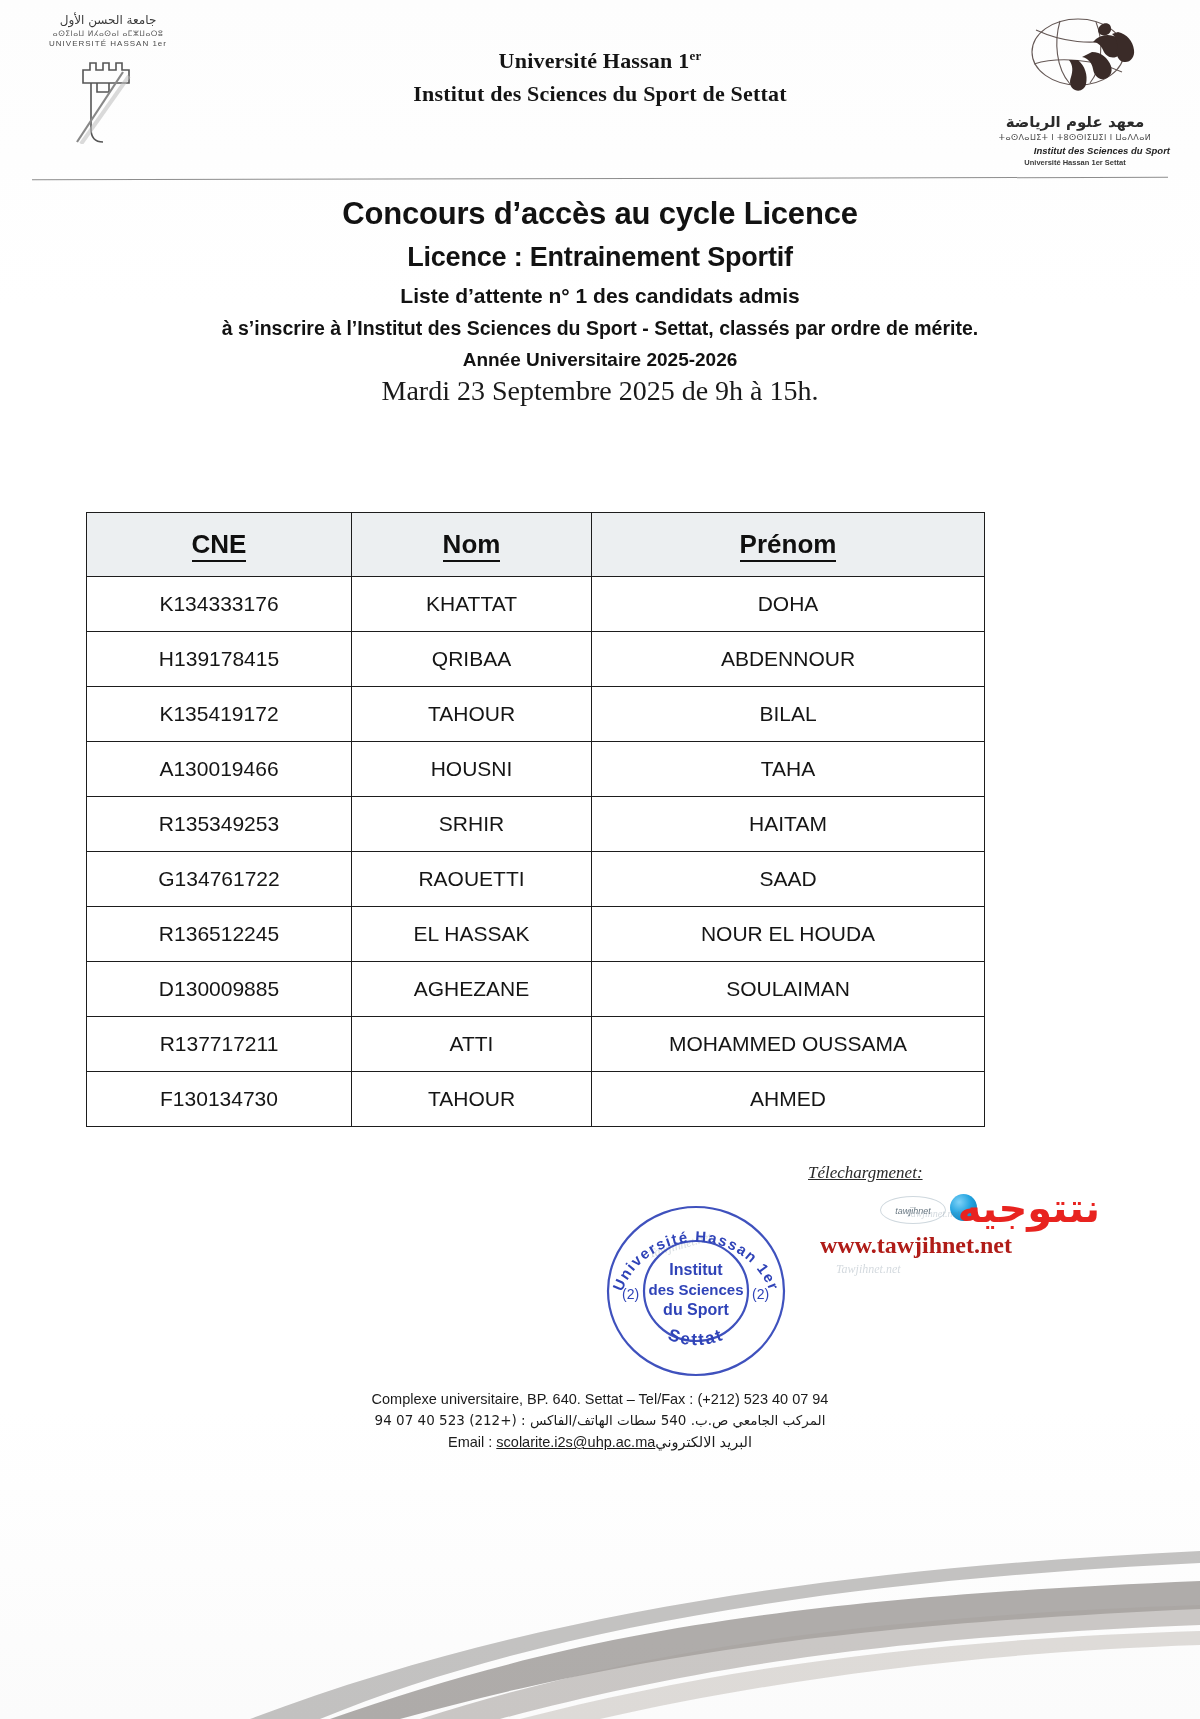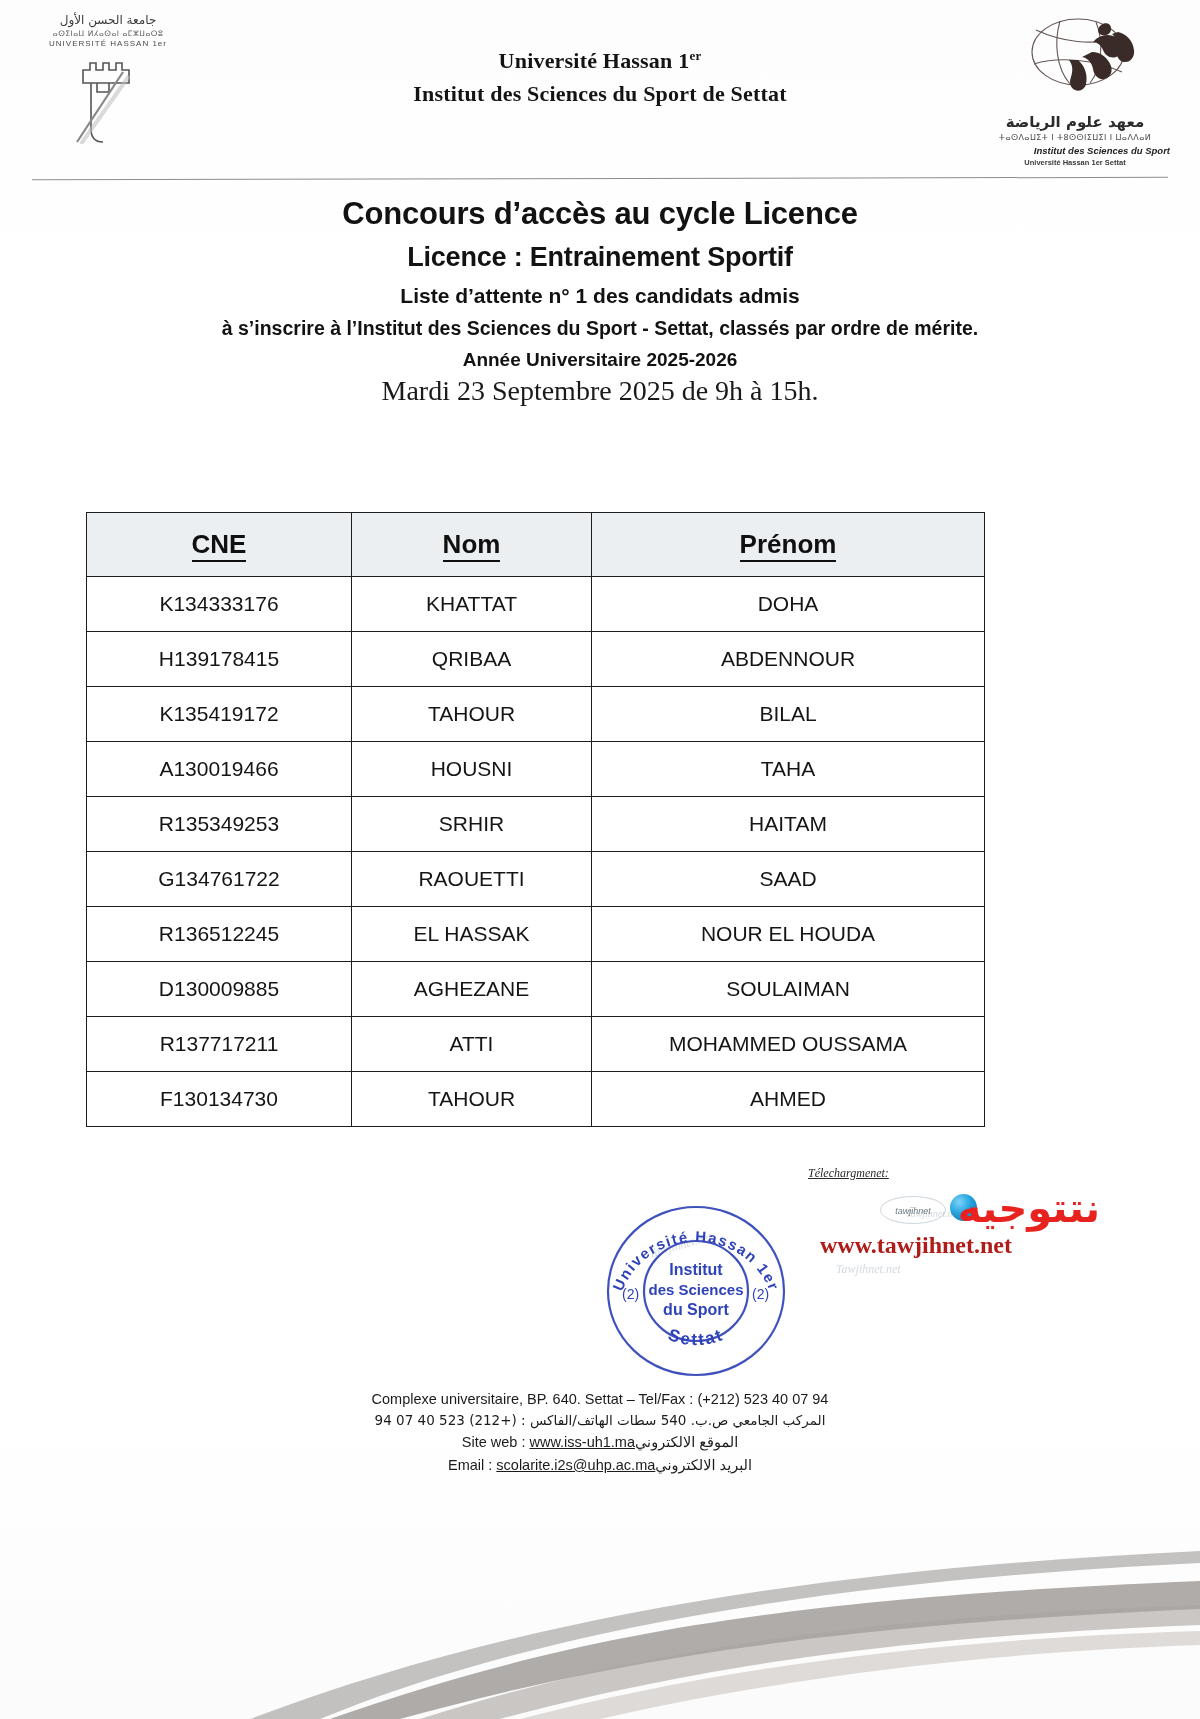--- a/index.html
+++ b/index.html
@@ -216,21 +216,21 @@
   .dl-block {
     position: absolute;
     left: 808px;
     top: 1163px;
     width: 250px;
     text-align: left;
   }
   .dl-label {
     font-family: "Liberation Serif", serif;
     font-style: italic;
-    font-size: 12px;
+    font-size: 17px;
     color: #2a2a2a;
     text-decoration: underline;
   }
   .tw-logo {
     position: absolute;
     left: 800px;
     top: 1188px;
     width: 300px;
     height: 62px;
   }
@@ -494,23 +494,20 @@
       <text x="96" y="120" text-anchor="middle" font-family="Liberation Sans, sans-serif" font-size="16" font-weight="bold" fill="#2f43b8" id="stamp-l3">du Sport</text>
       <text x="22" y="104" font-family="Liberation Sans, sans-serif" font-size="14" fill="#2f43b8" id="stamp-left">(2)</text>
       <text x="152" y="104" font-family="Liberation Sans, sans-serif" font-size="14" fill="#2f43b8" id="stamp-right">(2)</text>
     </svg>
   </div>
 
   <div class="footer">
     <div class="f-line">Complexe universitaire, BP. 640. Settat – Tel/Fax : (+212) 523 40 07 94</div>
     <div class="f-line ar">المركب الجامعي ص.ب. 540   سطات   الهاتف/الفاكس :  (+212) 523 40 07 94</div>
     <div class="f-line">
-      <span>Site web : </span><span class="f-underline">www.iss-uh1.ma</span><span class="ar">الموقع الالكتروني</span>
-    </div>
-    <div class="f-line">
       <span>Email : </span><span class="f-underline">scolarite.i2s@uhp.ac.ma</span><span class="ar">البريد الالكتروني</span>
     </div>
   </div>
 
   <div class="swoosh">
     <svg width="1200" height="230" viewBox="0 0 1200 230" preserveAspectRatio="none" aria-hidden="true">
       <path d="M330 230 C560 150 760 110 1200 92 L1200 120 C790 138 590 178 400 230 Z" fill="#6f6a66" opacity="0.55"></path>
       <path d="M420 230 C640 160 860 128 1200 116 L1200 136 C880 148 680 182 500 230 Z" fill="#a9a4a0" opacity="0.6"></path>
       <path d="M520 230 C720 178 940 150 1200 142 L1200 156 C960 164 760 194 600 230 Z" fill="#d6d2ce" opacity="0.8"></path>
       <path d="M250 230 C520 128 820 80 1200 62 L1200 74 C830 92 540 140 320 230 Z" fill="#4c4845" opacity="0.32"></path>

